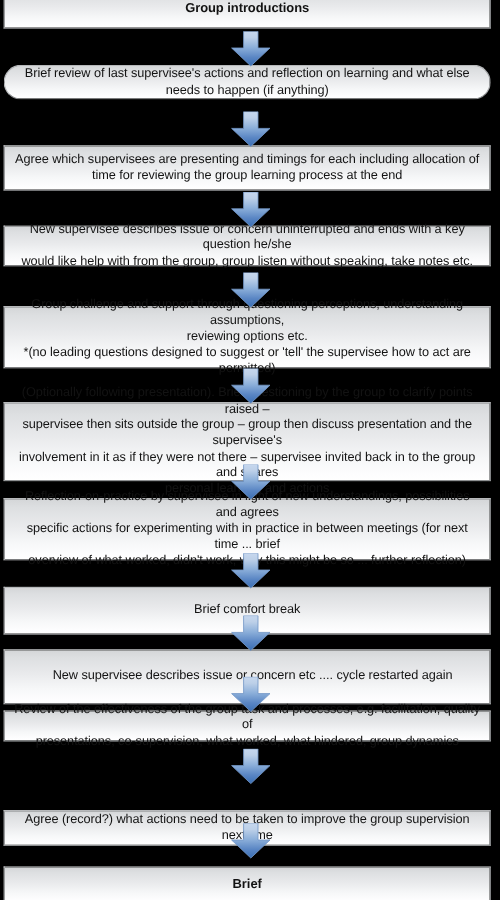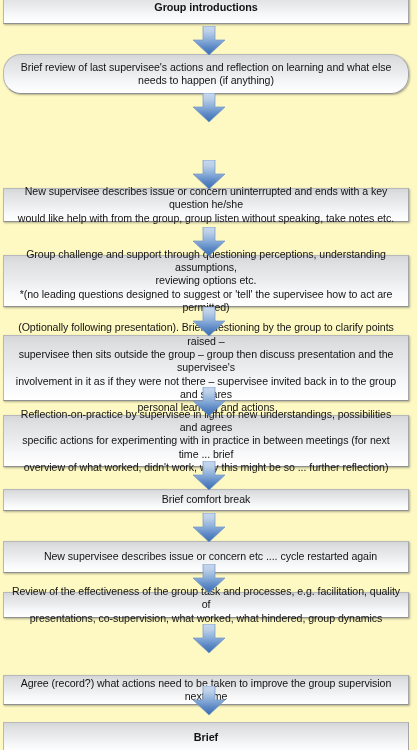--- a/index.html
+++ b/index.html
@@ -14,21 +14,21 @@
     overflow: hidden;
     font-family: "Liberation Sans", sans-serif;
     color: #1a1a1a;
     -webkit-font-smoothing: antialiased;
   }
 
   #flow {
     position: relative;
     width: 417px;
     height: 750px;
-    background: #fef9c3;
+    background: #000000;
   }
 
   
   .node {
     position: absolute;
     left: 3px;
     width: 406px;              
     box-sizing: border-box;
     background: linear-gradient(to bottom,
                 #d4d6d8 0%,
@@ -83,23 +83,27 @@
   }
   .arrow svg { display: block; width: 34px; height: 30px; }
 </style>
 </head>
 <body>
 
 <div id="flow">
     <div class="node bold clip-top" style="top: -8px; height: 32px;">
       <span class="node-text">Group introductions</span>
     </div>
-    <div class="node" style="top: 54px; height: 40px; border-radius: 18px;">
+    <div class="node" style="top: 54px; height: 29px; border-radius: 18px;">
       <span class="node-text">Brief review of last supervisee's actions and reflection on learning and what else
 needs to happen (if anything)</span>
+    </div>
+    <div class="node" style="top: 121px; height: 38px;">
+      <span class="node-text">Agree which supervisees are presenting and timings for each including allocation of
+time for reviewing the group learning process at the end</span>
     </div>
     <div class="node" style="top: 188px; height: 34px;">
       <span class="node-text">New supervisee describes issue or concern uninterrupted and ends with a key question he/she
 would like help with from the group, group listen without speaking, take notes etc.</span>
     </div>
     <div class="node" style="top: 255px; height: 52px;">
       <span class="node-text">Group challenge and support through questioning perceptions, understanding assumptions,
 reviewing options etc.
 *(no leading questions designed to suggest or 'tell' the supervisee how to act are permitted)</span>
     </div>
@@ -107,24 +111,24 @@
       <span class="node-text">(Optionally following presentation). Brief questioning by the group to clarify points raised –
 supervisee then sits outside the group – group then discuss presentation and the supervisee's
 involvement in it as if they were not there – supervisee invited back in to the group and shares
 personal learning and actions</span>
     </div>
     <div class="node" style="top: 415px; height: 52px;">
       <span class="node-text">Reflection-on-practice by supervisee in light of new understandings, possibilities and agrees
 specific actions for experimenting with in practice in between meetings (for next time ... brief
 overview of what worked, didn't work, why this might be so ... further reflection)</span>
     </div>
-    <div class="node" style="top: 489px; height: 22px;">
+    <div class="node" style="top: 489px; height: 40px;">
       <span class="node-text">Brief comfort break</span>
     </div>
-    <div class="node" style="top: 541px; height: 32px; padding-left: 16px;">
+    <div class="node" style="top: 541px; height: 46px; padding-left: 16px;">
       <span class="node-text">New supervisee describes issue or concern etc .... cycle restarted again</span>
     </div>
     <div class="node" style="top: 592px; height: 26px;">
       <span class="node-text">Review of the effectiveness of the group task and processes, e.g. facilitation, quality of
 presentations, co-supervision, what worked, what hindered, group dynamics</span>
     </div>
     <div class="node" style="top: 652px; height: 30px; margin-top: 23px;">
       <span class="node-text">Agree (record?) what actions need to be taken to improve the group supervision next time</span>
     </div>
     <div class="node bold clip-bottom" style="top: 722px; height: 30px;">

